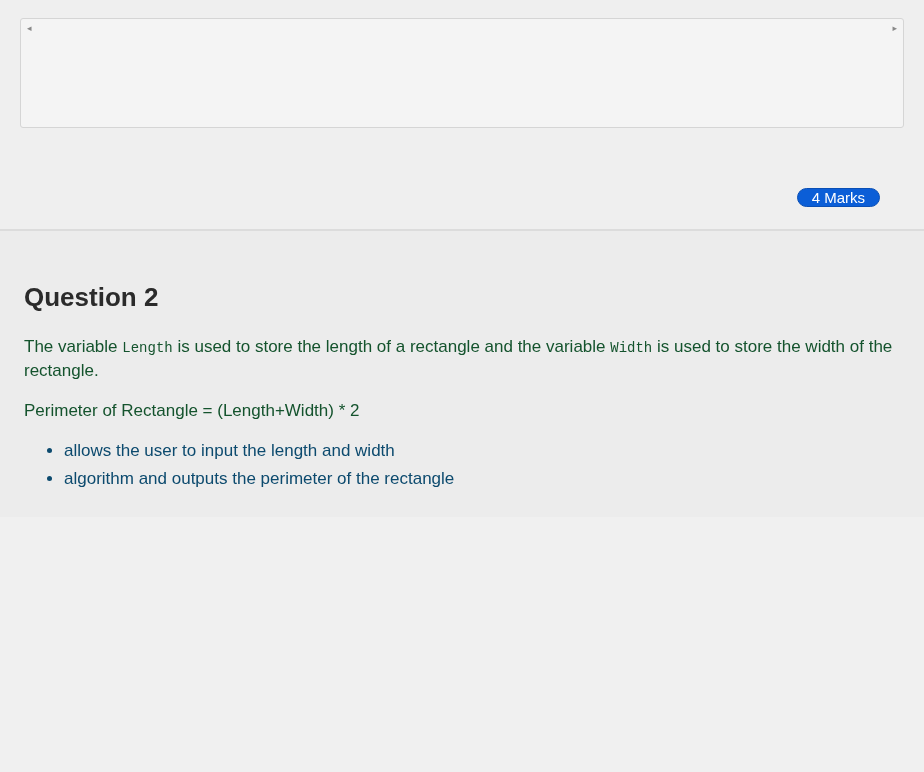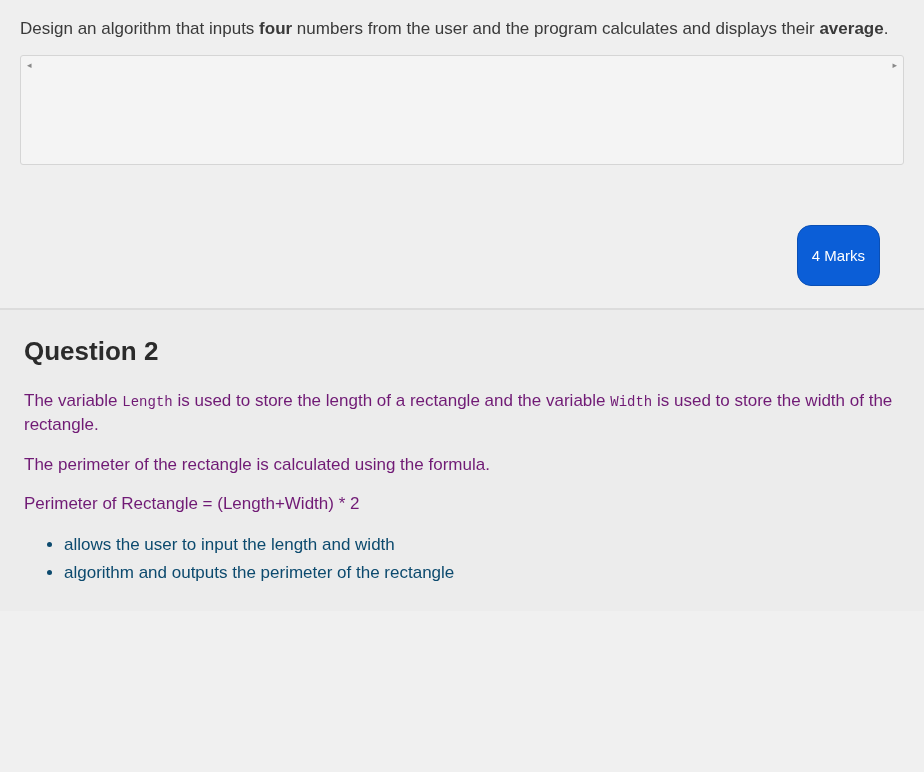--- a/index.html
+++ b/index.html
@@ -45,43 +45,43 @@
   .answer-area .scroll-right { right: 6px; }
   .marks-row {
     display: flex;
     justify-content: flex-end;
     padding: 60px 24px 22px 24px;
   }
   .marks-badge {
     background: #0b5ed7;
     color: #fff;
     font-size: 15px;
-    padding: 21px 14px;
+    padding: 0 14px;
     border-radius: 14px;
     border: 1px solid #0a4fb5;
   }
   .divider {
     height: 2px;
     background: #dcdcdc;
     width: 100%;
   }
   .section-bottom {
-    padding: 26px 24px 24px 24px;
+    padding: 51px 24px 24px 24px;
     background: #ececec;
   }
   .q-title {
     font-size: 26px;
     font-weight: 700;
     color: #2b2b2b;
     margin-bottom: 22px;
   }
   .q-body p {
     font-size: 17px;
     line-height: 1.4;
-    color: #701a75;
+    color: #14532d;
     margin-bottom: 16px;
   }
   .code-var {
     font-family: "Courier New", monospace;
     font-size: 14px;
   }
   .formula {
   }
   .req-list {
     list-style: disc;
@@ -91,23 +91,20 @@
     color: #0c4a6e;
   }
   .req-list li { margin-bottom: 2px; }
 </style>
 </head>
 <body>
 
 <div class="page">
 
   <div class="section-top">
-    <p class="prompt-text">
-      <span>Design an algorithm that inputs </span><span class="bold">four</span><span> numbers from the user and the program calculates and displays their </span><span class="bold">average</span><span>.</span>
-    </p>
 
     <div class="answer-area">
       <span class="scroll-left">◂</span>
       <span class="scroll-right">▸</span>
     </div>
 
     <div class="marks-row">
       <span class="marks-badge">4 Marks</span>
     </div>
   </div>
@@ -115,21 +112,20 @@
   <div class="divider"></div>
 
   <div class="section-bottom">
     <h2 class="q-title">Question 2</h2>
 
     <div class="q-body">
       <p>
         <span>The variable </span><span class="code-var">Length</span><span> is used to store the length of a rectangle and the variable </span><span class="code-var">Width</span><span> is used to store the width of the rectangle.</span>
       </p>
 
-      <p>The perimeter of the rectangle is calculated using the formula.</p>
 
       <p class="formula">Perimeter of Rectangle = (Length+Width) * 2</p>
 
 
       <ul class="req-list">
         <li>allows the user to input the length and width</li>
         <li>algorithm and outputs the perimeter of the rectangle</li>
       </ul>
     </div>
   </div>

